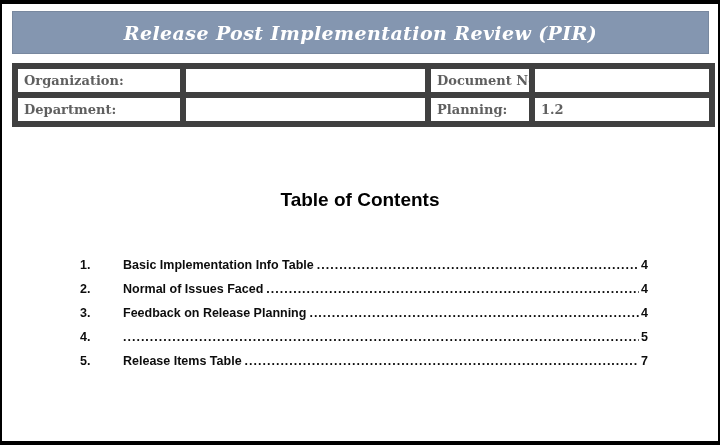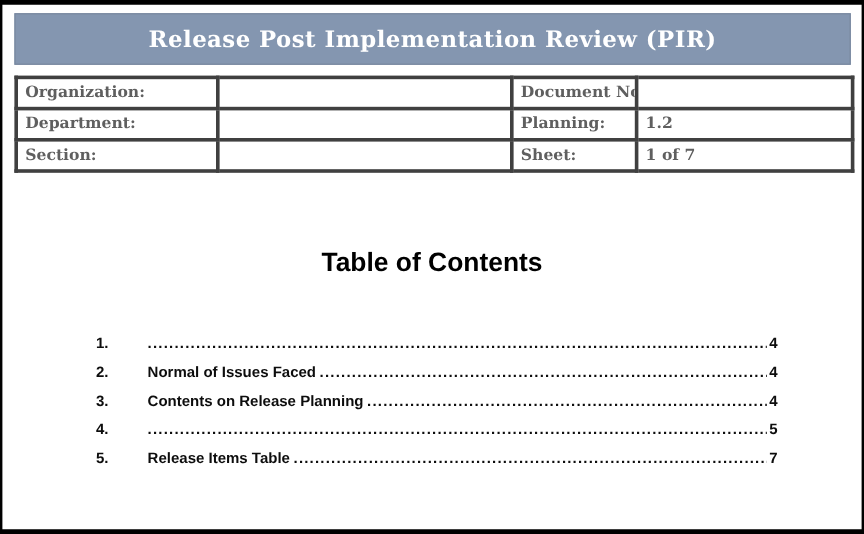--- a/index.html
+++ b/index.html
@@ -39,53 +39,54 @@
   .banner {
     box-sizing: border-box;
     width: 697px;
     height: 43px;
     margin: 7px 0 0 10px;
     background: #8496B0;
     border: 1px solid #78889f;
     display: flex;
     align-items: center;
     justify-content: center;
+    font-style: italic;
   }
   .banner-title {
     color: #ffffff;
     font-weight: bold;
     font-size: 19px;
     letter-spacing: 0.4px;
   }
 
   
   .info-table {
     border-collapse: collapse;
     table-layout: fixed;
     width: 697px;
     margin: 9px 0 0 10px;
   }
   .info-table td {
-    border: 3px solid #404040;
+    border: 6px solid #404040;
     height: 23px;
     vertical-align: middle;
     font-weight: bold;
     font-size: 13px;
     color: #5f5f5f;
     padding: 0 2px 0 6px;
     overflow: hidden;
     white-space: nowrap;
   }
 
   
   .toc-heading {
     margin: 62px 0 0 0;
     text-align: center;
     font-family: "Liberation Sans", sans-serif;
-    font-size: 22px;
+    font-size: 19px;
     font-weight: bold;
     color: #000;
   }
   .toc {
     margin: 42px 70px 0 78px;
     font-family: "Liberation Sans", sans-serif;
     font-weight: bold;
     font-size: 12.5px;
     color: #0d0d0d;
   }
@@ -126,46 +127,41 @@
       <td></td>
       <td>Document No:</td>
       <td></td>
     </tr>
     <tr>
       <td>Department:</td>
       <td></td>
       <td>Planning:</td>
       <td>1.2</td>
     </tr>
-    <tr>
-      <td>Section:</td>
-      <td></td>
-      <td>Sheet:</td>
-      <td>1 of 7</td>
-    </tr>
   </tbody>
     </table>
 
   <div class="toc-heading">Table of Contents</div>
 
   <div class="toc">
     <div class="toc-row">
       <span class="toc-num">1.</span>
+      <span class="toc-title">Basic Implementation Info Table</span>
       <span class="toc-dots"></span>
       <span class="toc-page">4</span>
     </div>
     <div class="toc-row">
       <span class="toc-num">2.</span>
       <span class="toc-title">Normal of Issues Faced</span>
       <span class="toc-dots"></span>
       <span class="toc-page">4</span>
     </div>
     <div class="toc-row">
       <span class="toc-num">3.</span>
-      <span class="toc-title">Contents on Release Planning</span>
+      <span class="toc-title">Feedback on Release Planning</span>
       <span class="toc-dots"></span>
       <span class="toc-page">4</span>
     </div>
     <div class="toc-row">
       <span class="toc-num">4.</span>
       <span class="toc-dots"></span>
       <span class="toc-page">5</span>
     </div>
     <div class="toc-row">
       <span class="toc-num">5.</span>

